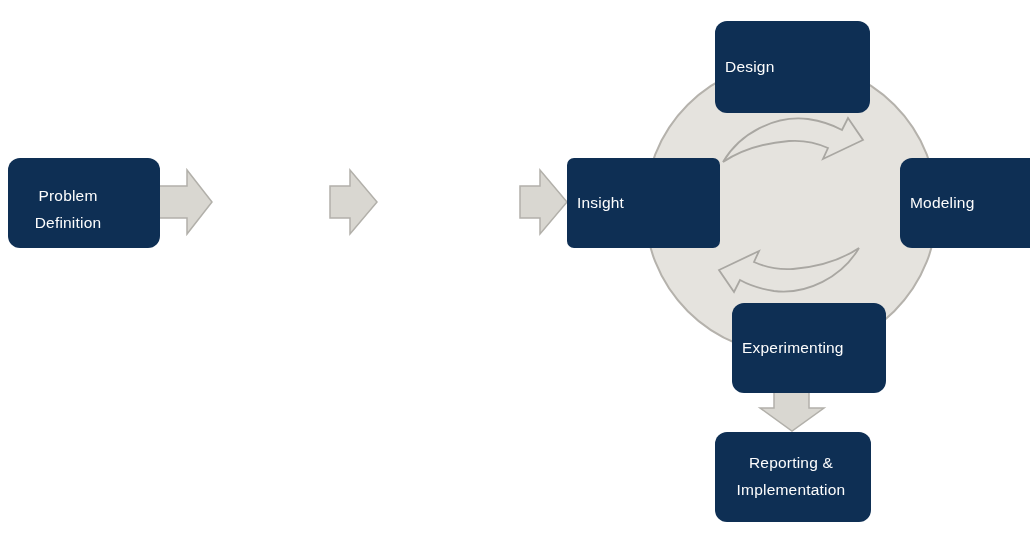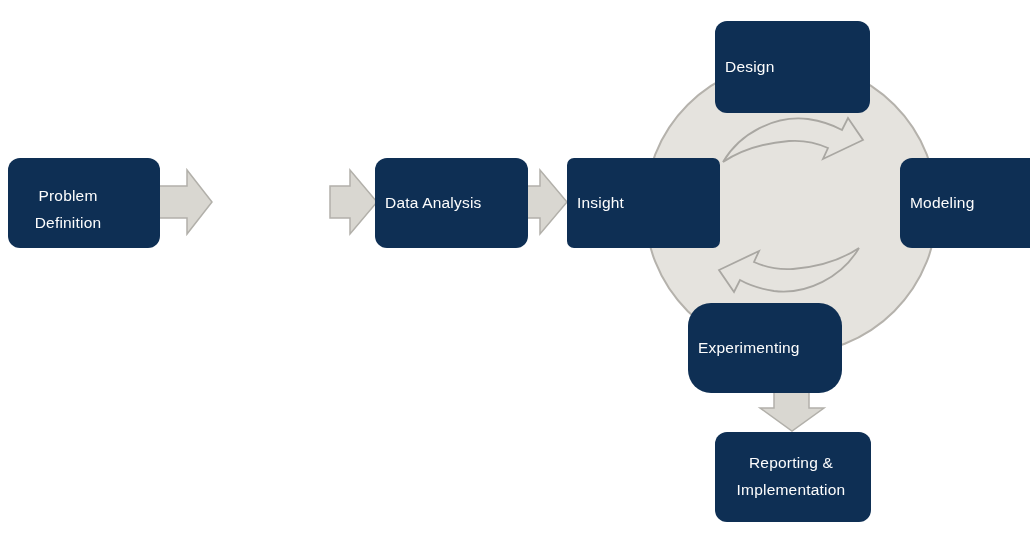--- a/index.html
+++ b/index.html
@@ -84,37 +84,34 @@
     <path class="block-arrow" d="M 520 186 L 540 186 L 540 170 L 567 202 L 540 234 L 540 218 L 520 218 Z"></path>
 
     <path class="block-arrow" d="M 774 385 L 774 408 L 760 408 L 792 431 L 824 408 L 809 408 L 809 385 Z"></path>
   </svg>
 
   <div class="node" style="left:8px; top:158px; width:152px; height:90px;">
     <span class="lbl narrow">Problem Definition</span>
   </div>
 
 
-  <div class="node" style="left:375px; top:158px; width:153px; height:90px;">
-    <span class="lbl">Data Analysis</span>
-  </div>
 
   <div class="node" style="left:567px; top:158px; width:153px; height:90px;border-radius:7px;">
     <span class="lbl">Insight</span>
   </div>
 
   <div class="node" style="left:715px; top:21px; width:155px; height:92px;">
     <span class="lbl">Design</span>
   </div>
 
   <div class="node" style="left:900px; top:158px; width:151px; height:90px;">
     <span class="lbl">Modeling</span>
   </div>
 
-  <div class="node" style="left:688px; top:303px; width:154px; height:90px;border-radius:23px;">
+  <div class="node" style="left:732px; top:303px; width:154px; height:90px;">
     <span class="lbl">Experimenting</span>
   </div>
 
   <div class="node" style="left:715px; top:432px; width:156px; height:90px;">
     <span class="lbl wrap2">Reporting &amp; Implementation</span>
   </div>
 
 </div>
 
 </body></html>

